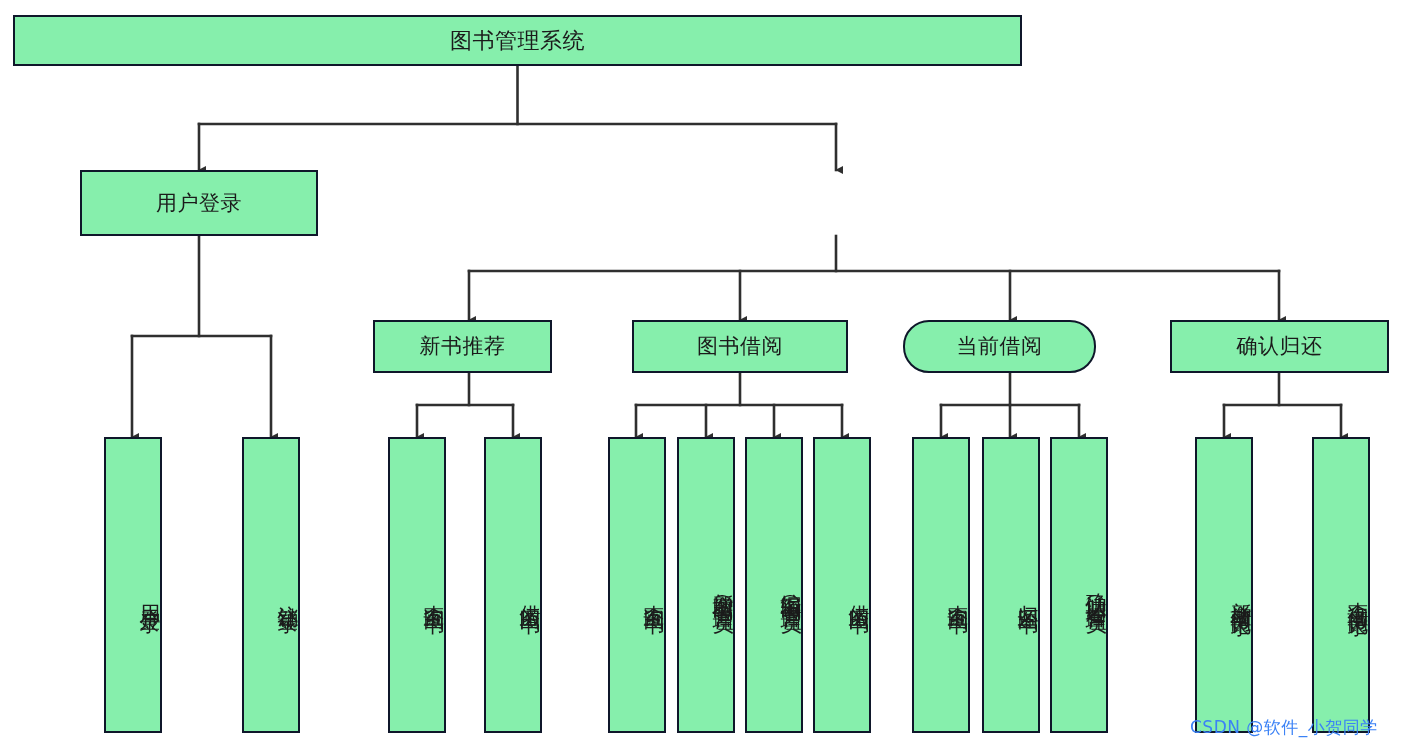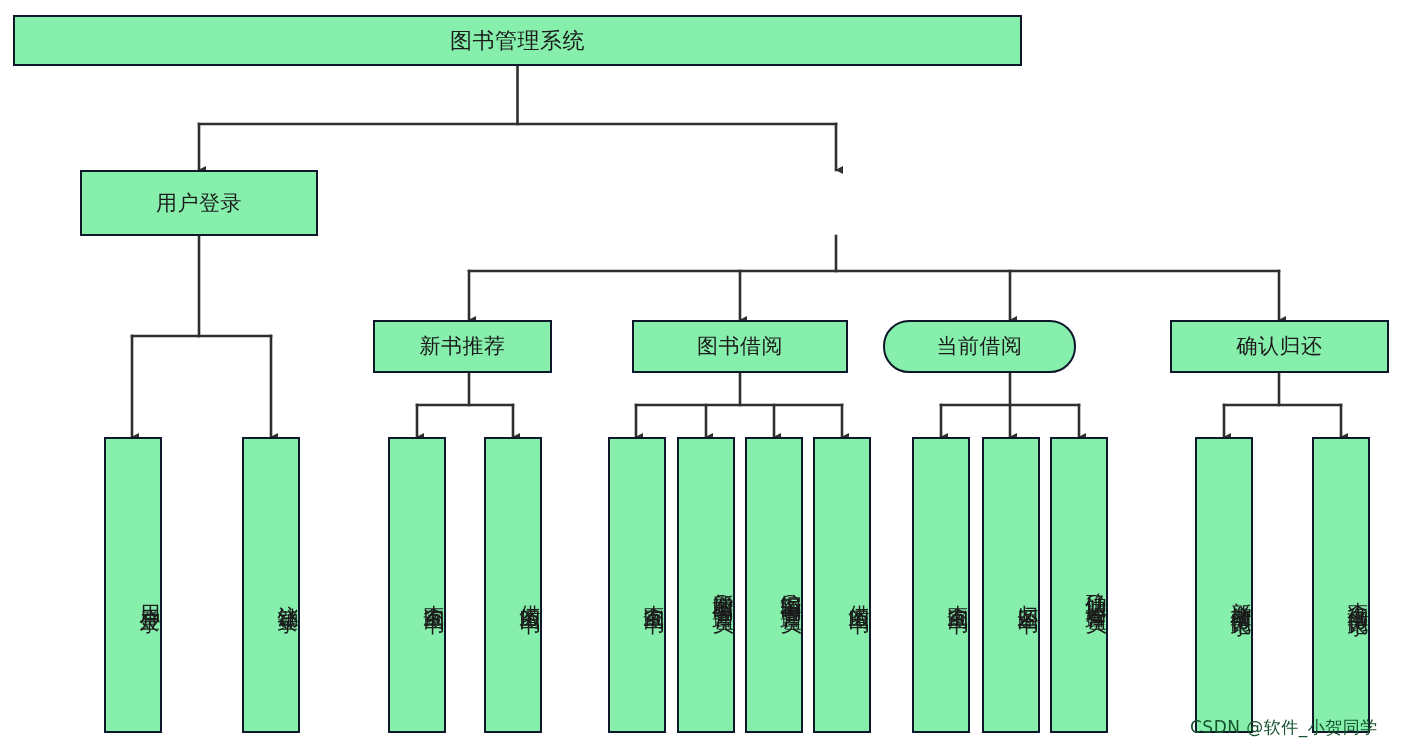--- a/index.html
+++ b/index.html
@@ -45,21 +45,21 @@
     line-height:1;
     padding-top:18px;
     align-items:flex-start;
     justify-content:center;
   }
   .node.root{
     font-size:22px;
   }
   .watermark{
     position:absolute;
-    color:#14532d;
+    color:#3b82f6;
     font-size:17px;
     letter-spacing:0.5px;
     white-space:nowrap;
     user-select:none;
   }
 </style>
 </head>
 <body>
 
 <div id="canvas">
@@ -118,21 +118,21 @@
 
   <div class="node horiz root" style="left:13px;top:15px;width:1009px;height:51px;">图书管理系统</div>
 
   <div class="node horiz" style="left:80px;top:170px;width:238px;height:66px;">用户登录</div>
 
 
   <div class="node horiz" style="left:373px;top:320px;width:179px;height:53px;">新书推荐</div>
 
   <div class="node horiz" style="left:632px;top:320px;width:216px;height:53px;">图书借阅</div>
 
-  <div class="node horiz" style="left:883px;top:320px;width:193px;height:53px;border-radius:26px;">当前借阅</div>
+  <div class="node horiz" style="left:903px;top:320px;width:193px;height:53px;border-radius:26px;">当前借阅</div>
 
   <div class="node horiz" style="left:1170px;top:320px;width:219px;height:53px;">确认归还</div>
 
   <div class="node vert" style="left:104px;top:437px;width:58px;height:296px;">用户登录</div>
 
   <div class="node vert" style="left:242px;top:437px;width:58px;height:296px;">注销登录</div>
 
   <div class="node vert" style="left:388px;top:437px;width:58px;height:296px;">查询图书</div>
 
   <div class="node vert" style="left:484px;top:437px;width:58px;height:296px;">借阅图书</div>

